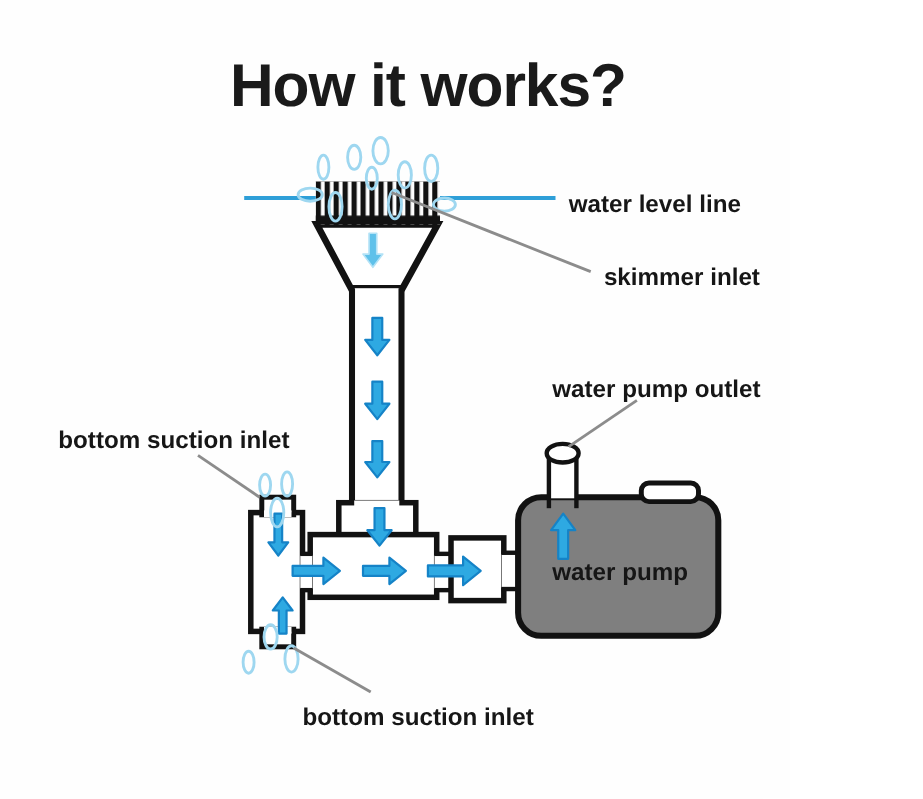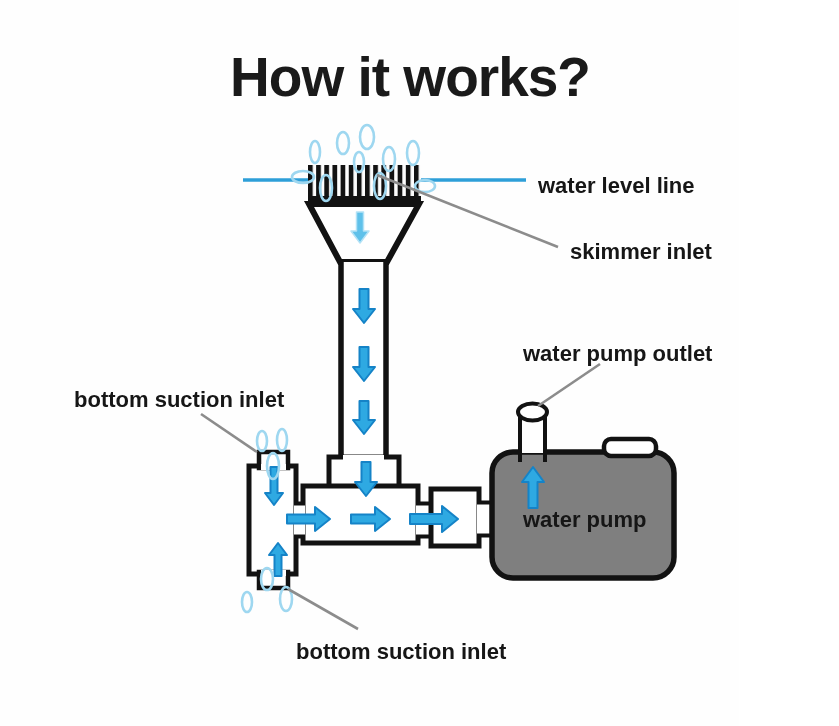--- a/index.html
+++ b/index.html
@@ -2,21 +2,21 @@
 <html style="--arrow-blue: #2ea9e2; --arrow-stroke-blue: #1583c7; --funnel-arrow-blue: #5fc1ea; --water-line-blue: #2e9fd8; --bubble-blue: #9ed7f0; --pump-gray: #7f7f7f; --outline-black: #121212; --leader-gray: #8c8c8c; --text-black: #161616;"><head>
 <meta charset="utf-8">
 <style>
   :root{
     --arrow-blue:#2ea9e2; --arrow-stroke-blue:#1583c7; --funnel-arrow-blue:#5fc1ea;
     --water-line-blue:#2e9fd8; --bubble-blue:#9ed7f0; --pump-gray:#7f7f7f;
     --outline-black:#121212; --leader-gray:#8c8c8c; --text-black:#161616;
   }
   html,body{margin:0;padding:0;background:#fff;}
   .canvas{position:relative;width:718px;height:726px;background:#fefefe;overflow:hidden;
-          font-family:"Liberation Sans",sans-serif;padding-left:21px;}
+          font-family:"Liberation Sans",sans-serif;}
   svg{display:block;}
   .outline{fill:#fff;stroke:var(--outline-black);}
   .solidline{stroke:var(--outline-black);fill:none;}
   .arrow{fill:var(--arrow-blue);stroke:var(--arrow-stroke-blue);stroke-width:2;stroke-linejoin:round;}
   .arrow-soft{fill:var(--funnel-arrow-blue);stroke:#b3e2f6;stroke-width:1.5;stroke-linejoin:round;}
   .bubble{fill:none;stroke:var(--bubble-blue);stroke-width:2.6;}
   .leader{stroke:var(--leader-gray);stroke-width:2.6;fill:none;}
   .waterline{stroke:var(--water-line-blue);stroke-width:3.5;fill:none;}
   .label{font-family:"Liberation Sans",sans-serif;font-size:22px;font-weight:600;fill:var(--text-black);}
   .title{font-family:"Liberation Sans",sans-serif;font-size:55px;font-weight:700;fill:#1a1a1a;letter-spacing:-1px;}

